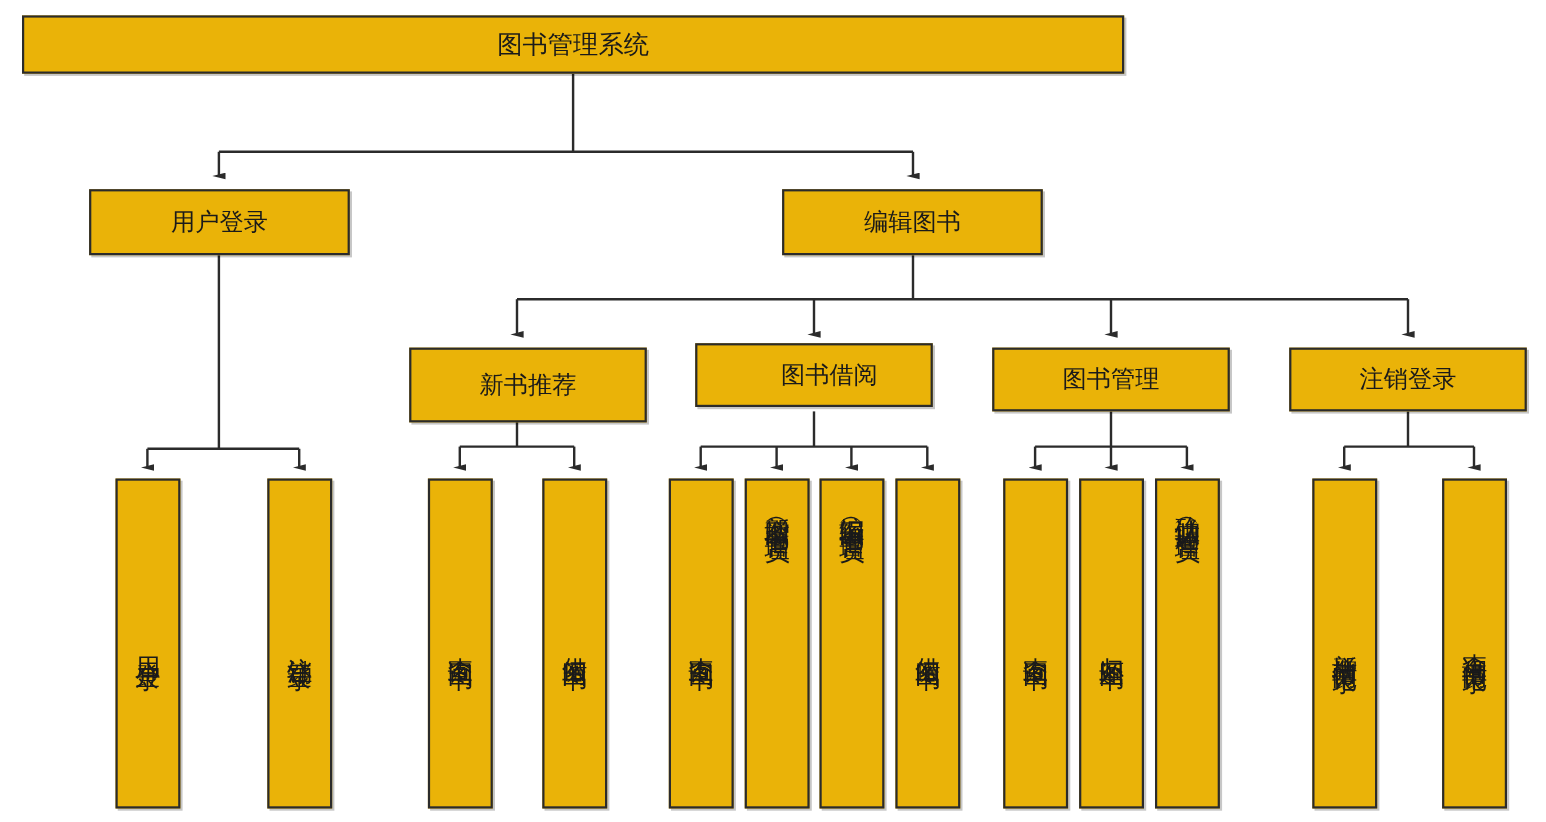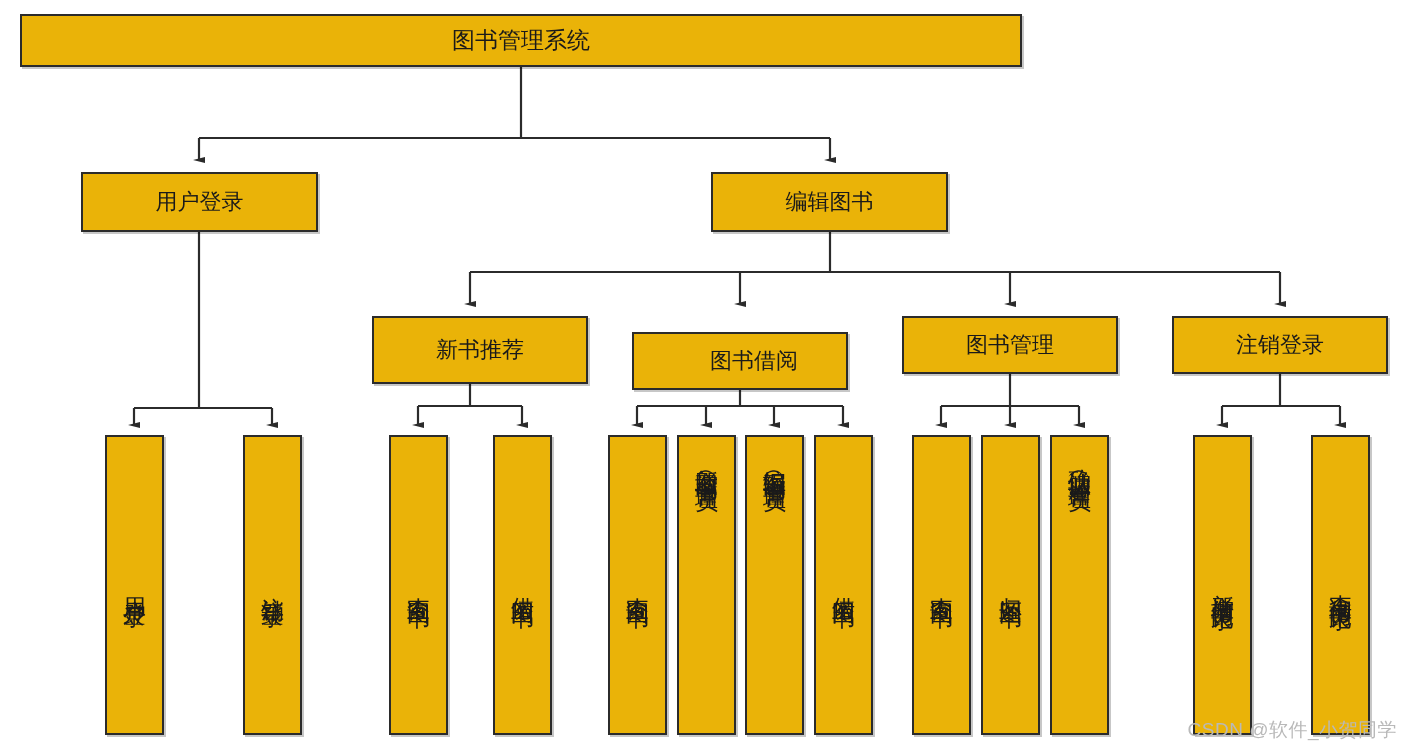--- a/index.html
+++ b/index.html
@@ -136,21 +136,21 @@
   <div class="node lvl2" style="left:81px; top:172px; width:237px; height:60px;">
     <span class="label">用户登录</span>
   </div>
   <div class="node lvl2" style="left:711px; top:172px; width:237px; height:60px;">
     <span class="label">编辑图书</span>
   </div>
 
   <div class="node lvl3" style="left:372px; top:316px; width:216px; height:68px;">
     <span class="label">新书推荐</span>
   </div>
-  <div class="node lvl3" style="left:632px; top:332px; width:216px; height:58px;padding-left:28px;">
+  <div class="node lvl3" style="left:632px; top:312px; width:216px; height:58px;padding-left:28px;">
     <span class="label">图书借阅</span>
   </div>
   <div class="node lvl3" style="left:902px; top:316px; width:216px; height:58px;">
     <span class="label">图书管理</span>
   </div>
   <div class="node lvl3" style="left:1172px; top:316px; width:216px; height:58px;">
     <span class="label">注销登录</span>
   </div>
 
   <div class="node leaf shift-mid" style="left:105px; top:435px; width:59px; height:300px;">
@@ -190,15 +190,14 @@
     <span class="label">确认归还（管理员）</span>
   </div>
 
   <div class="node leaf shift-mid" style="left:1193px; top:435px; width:59px; height:300px;">
     <span class="label">新增借阅记录</span>
   </div>
   <div class="node leaf shift-mid" style="left:1311px; top:435px; width:59px; height:300px;">
     <span class="label">查询借阅记录</span>
   </div>
 
-  <div class="watermark">CSDN @软件_小贺同学</div>
 
 </div>
 
 </body></html>

